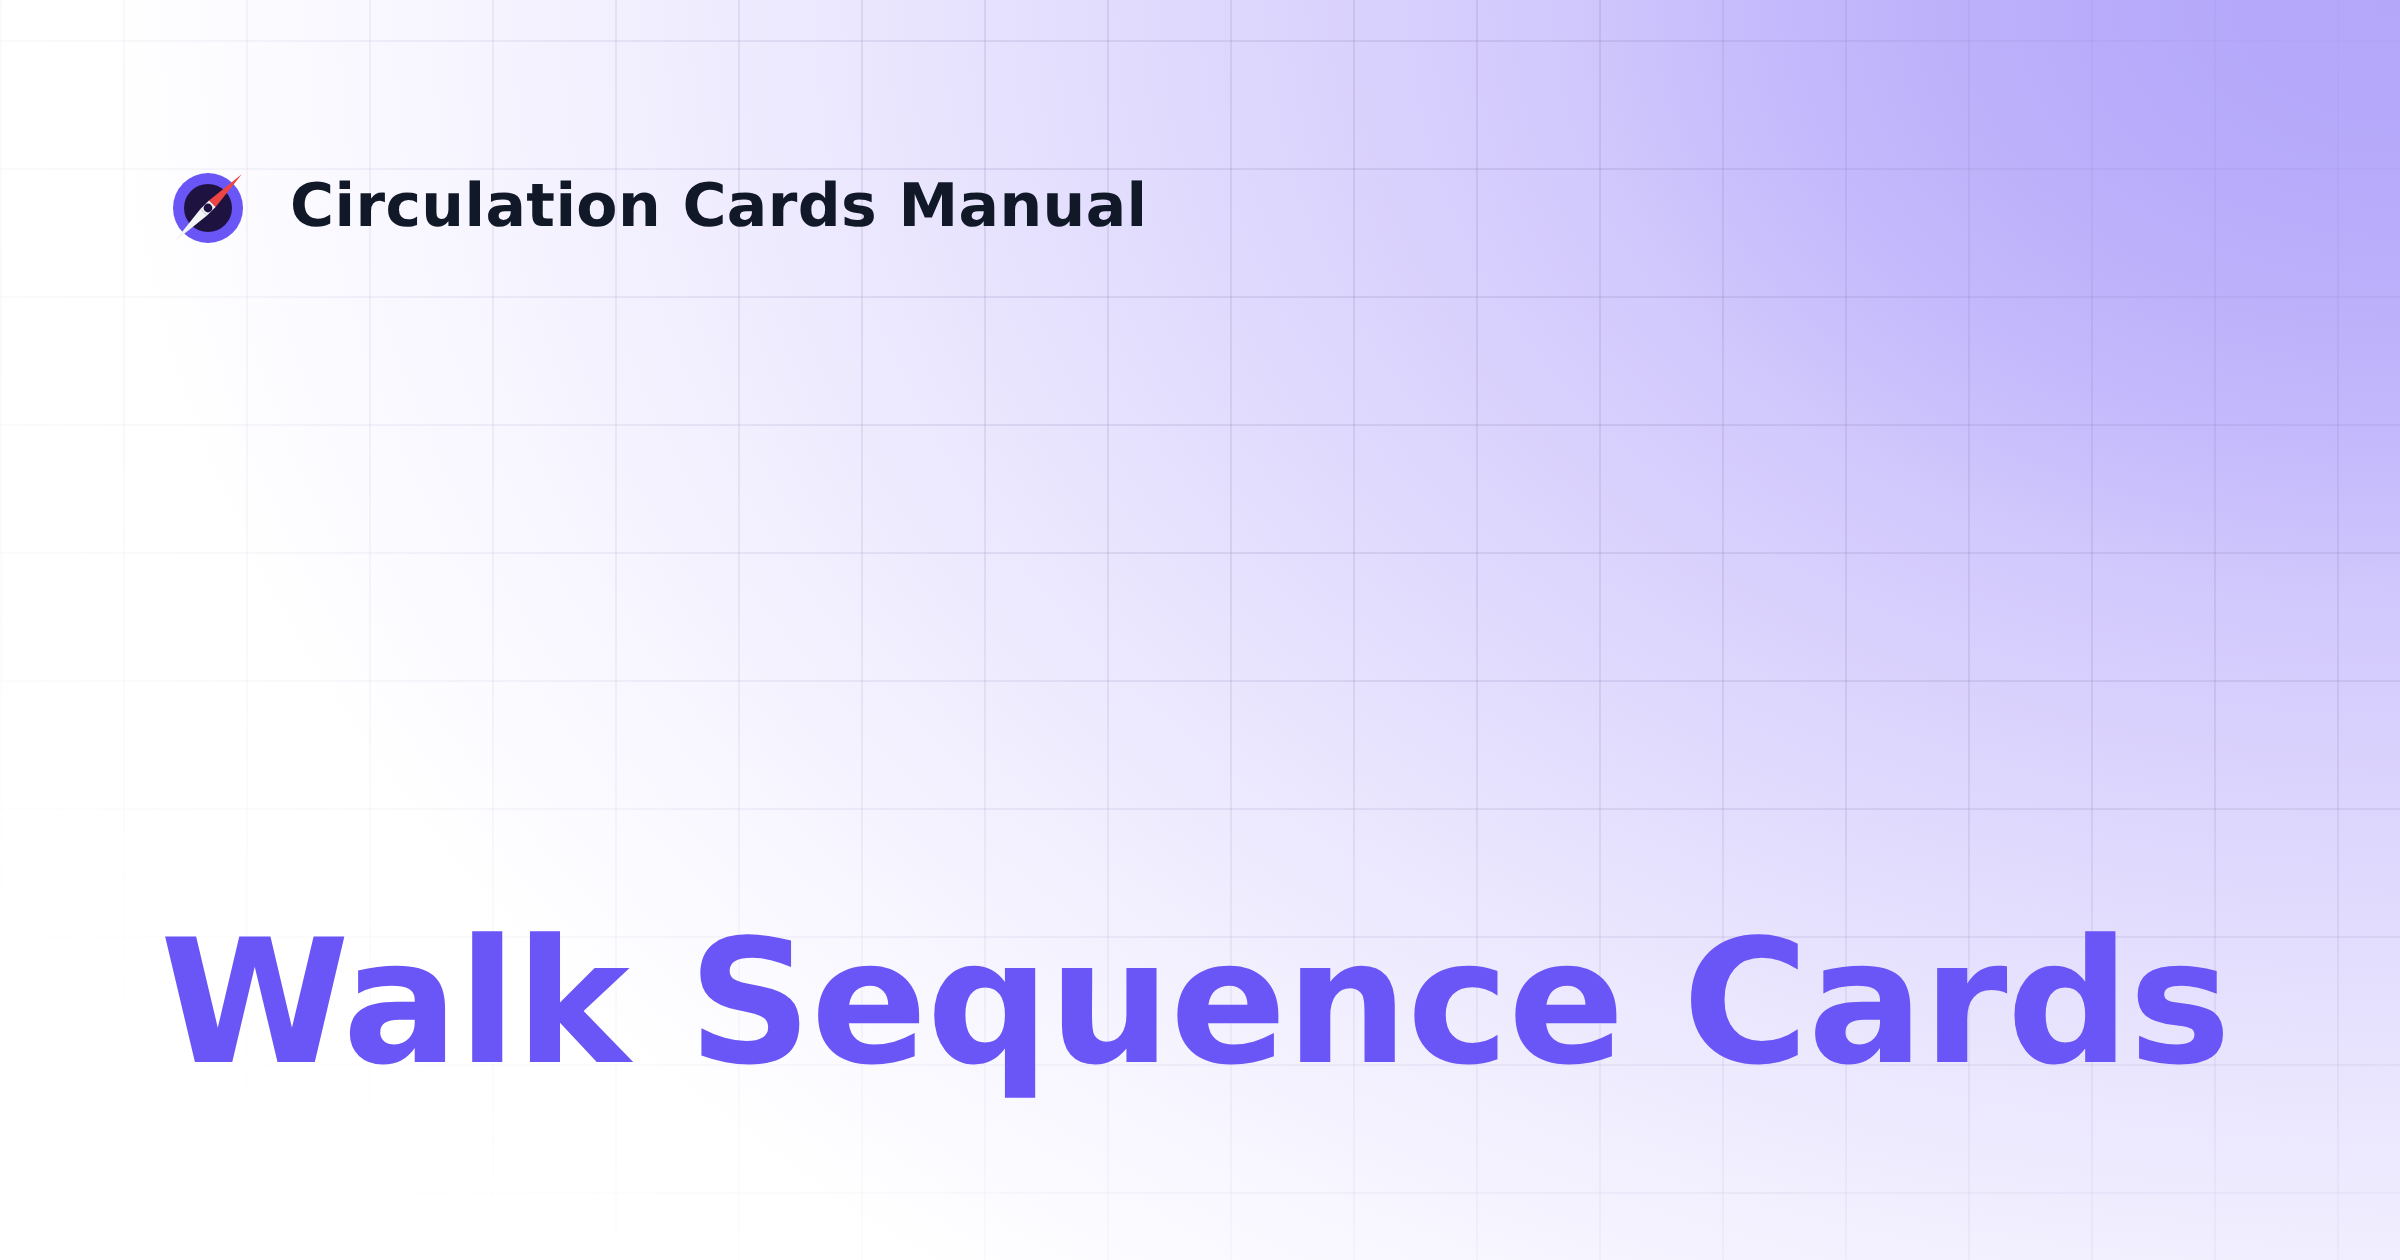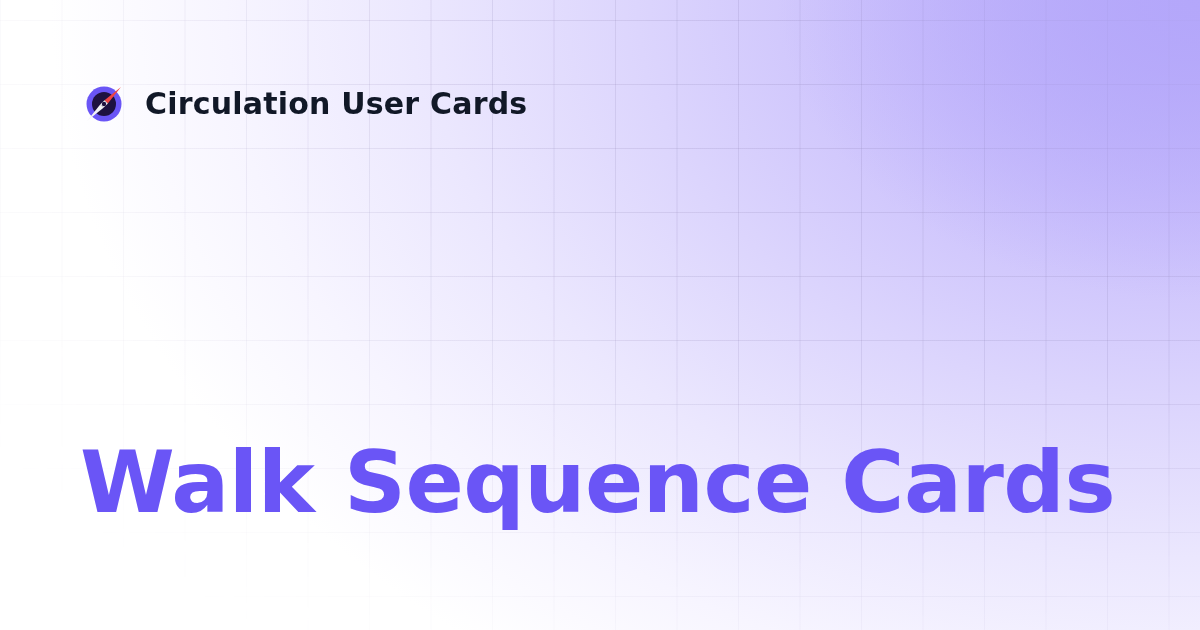--- a/index.html
+++ b/index.html
@@ -64,21 +64,21 @@
       font-weight: bold;
       font-size: 30px;
       letter-spacing: 0.2px;
       color: #111827;
       white-space: nowrap;
       line-height: 40px;
     }
     .title {
       position: absolute;
       left: 80px;
-      top: 422px;
+      top: 442px;
       font-family: "DejaVu Sans", sans-serif;
       font-weight: bold;
       font-size: 86px;
       line-height: 120px;
       letter-spacing: -0.5px;
       color: #6a55f6;
       white-space: nowrap;
     }
   </style>
 </head>
@@ -90,17 +90,17 @@
 
   <div class="brand">
     <svg class="brand-icon" viewBox="0 0 40 40" xmlns="http://www.w3.org/2000/svg">
       <circle cx="20" cy="20" r="17.5" fill="#6a55f6"></circle>
       <circle cx="20" cy="20" r="12" fill="#1e1240"></circle>
       <polygon points="20.5,16.2 23.8,19.5 37,3" fill="#ef4444"></polygon>
       <polygon points="16.2,20.5 19.5,23.8 3,37" fill="#f3f4f6"></polygon>
       <polygon points="20.5,16.2 16.2,20.5 19.5,23.8 23.8,19.5" fill="#f3f4f6"></polygon>
       <circle cx="20" cy="20" r="2.2" fill="#1e1240"></circle>
     </svg>
-    <span class="brand-name">Circulation User Cards</span>
+    <span class="brand-name">Circulation Cards Manual</span>
   </div>
 
   <h1 class="title" style="margin:0;">Walk Sequence Cards</h1>
 </div>
 
 </body></html>

